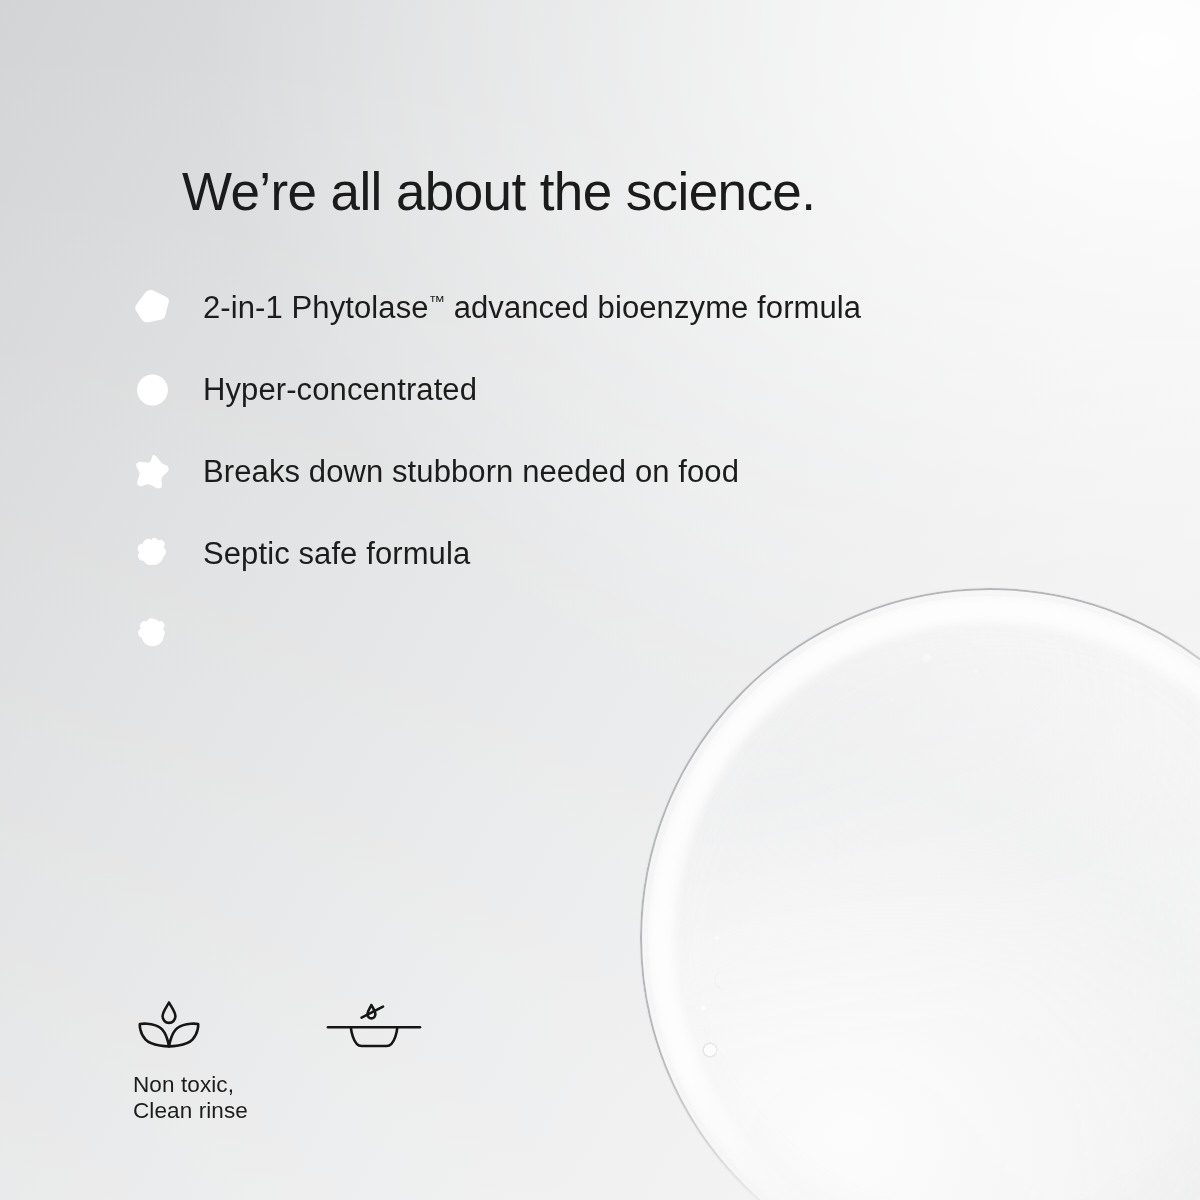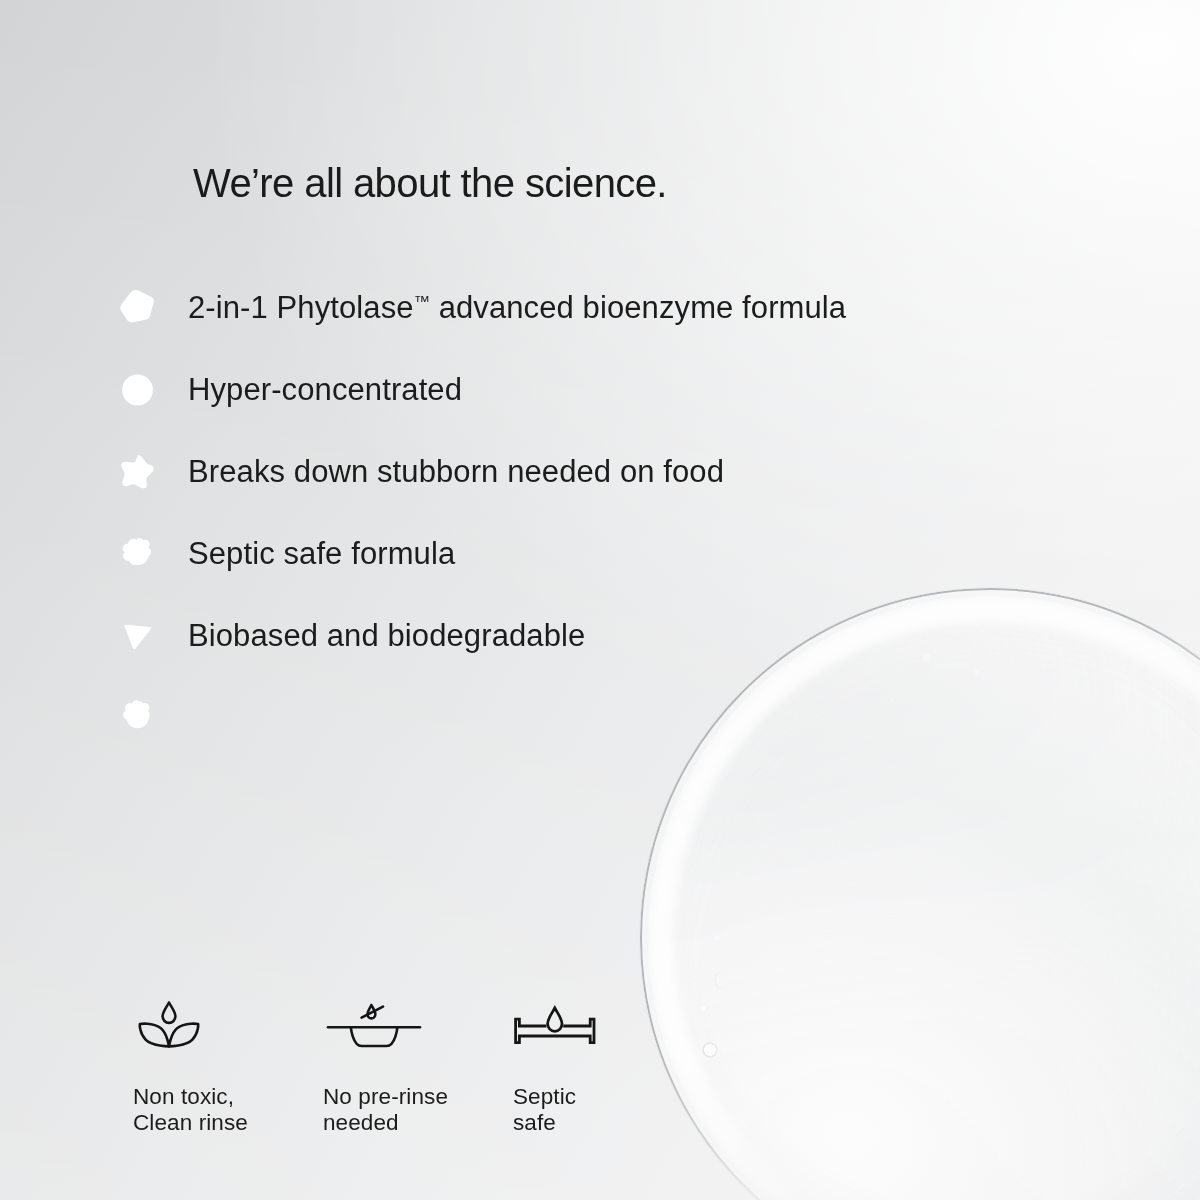--- a/index.html
+++ b/index.html
@@ -154,35 +154,35 @@
       linear-gradient(72deg, rgba(215,216,219,0.55) 0 14px, rgba(0,0,0,0) 14px 52px),
       linear-gradient(64deg, rgba(222,223,226,0.45) 0 10px, rgba(0,0,0,0) 10px 64px);
     filter: blur(4px);
     border-radius: 50% 40% 45% 55%;
     opacity: 0.85;
   }
 
   
   .headline {
     position: absolute;
-    left: 193px;
+    left: 182px;
     top: 119px;
     width: 900px;
-    font-size: 40px;
+    font-size: 53px;
     line-height: 74px;
     letter-spacing: -0.6px;
     color: #1b1b1b;
     font-weight: 400;
     white-space: nowrap;
   }
 
   
   .feature-list {
     position: absolute;
-    left: 118px;
+    left: 133px;
     top: 277px;
     width: 940px;
   }
   .feature-row {
     display: flex;
     align-items: center;
     height: 62px;
     margin-bottom: 20px;
   }
   .bullet {
@@ -217,21 +217,21 @@
   .badge {
     width: 190px;
   }
   .badge-icon {
     height: 64px;
     display: flex;
     align-items: flex-end;
   }
   .badge-icon svg { display: block; }
   .badge-label {
-    margin-top: 28px;
+    margin-top: 16px;
     font-size: 22.5px;
     line-height: 26px;
     color: #1c1c1c;
     letter-spacing: 0.1px;
     white-space: pre-line;
   }
 </style>
 </head>
 <body>
 
@@ -284,28 +284,20 @@
     <li class="feature-row">
       <span class="bullet">
         <svg viewBox="0 0 40 40" width="40" height="40" aria-hidden="true">
           <path d="M19.6 4.0 q4.0 -0.9 5.6 2.4 q3.6 -1.6 5.7 1.4 q2.1 3.0 -0.6 5.6 q3.2 1.7 2.6 5.3 q-0.6 3.6 -4.3 4.0 q1.2 3.7 -1.8 5.8 q-3.0 2.1 -5.7 -0.5 q-1.9 3.3 -5.5 2.8 q-3.6 -0.5 -4.2 -4.2 q-3.8 0.9 -5.7 -2.3 q-1.9 -3.2 0.9 -5.7 q-2.9 -2.4 -1.6 -5.8 q1.3 -3.4 5.0 -3.0 q0.5 -3.9 4.0 -4.8 q2.6 -0.7 4.6 1.0 Z" fill="#ffffff"></path>
           <circle cx="19.5" cy="19.5" r="11.5" fill="#ffffff"></circle>
         </svg>
       </span>
       <span class="feature-text"><span>Septic safe formula</span></span>
     </li>
 
-    <li class="feature-row">
-      <span class="bullet">
-        <svg viewBox="0 0 40 40" width="40" height="40" aria-hidden="true">
-          <path d="M6.6 10.8 Q5.9 8.6 8.3 8.8 L31.4 11.0 Q34.1 11.3 32.6 13.6 L17.7 32.3 Q16.0 34.4 14.7 31.8 Z" fill="#ffffff"></path>
-        </svg>
-      </span>
-      <span class="feature-text"><span>Biobased and biodegradable</span></span>
-    </li>
 
     <li class="feature-row">
       <span class="bullet">
         <svg viewBox="0 0 40 40" width="40" height="40" aria-hidden="true">
           <path d="M19.8 3.6 q3.7 -1.2 5.7 1.8 q3.5 -1.3 5.3 1.9 q1.8 3.2 -1.0 5.4 q2.8 2.3 1.7 5.7 q-1.1 3.4 -4.8 3.4 q0.6 3.7 -2.6 5.4 q-3.2 1.7 -5.5 -1.3 q-2.6 2.8 -5.9 1.3 q-3.3 -1.5 -2.9 -5.2 q-3.7 -0.4 -4.5 -4.0 q-0.8 -3.6 2.4 -5.3 q-1.9 -3.2 0.5 -5.9 q2.4 -2.7 5.6 -1.1 q1.4 -3.5 5.0 -3.4 q1.6 0.0 2.8 0.9 Z" fill="#ffffff"></path>
           <circle cx="19.6" cy="19.0" r="11.2" fill="#ffffff"></circle>
         </svg>
       </span>
     </li>
 
@@ -331,32 +323,18 @@
       <div class="badge-icon">
         <svg viewBox="0 0 102 62" width="102" height="62" aria-hidden="true">
           <g fill="none" stroke="#151515" stroke-width="2.6" stroke-linecap="round" stroke-linejoin="round">
             <path d="M48.4 11.0 C46.6 14.6 44.5 17.2 44.5 20.0 C44.5 22.5 46.2 24.4 48.4 24.4 C50.6 24.4 52.4 22.5 52.4 20.0 C52.4 17.2 50.2 14.6 48.4 11.0 Z"></path>
             <line x1="38.6" y1="23.6" x2="60.0" y2="12.6"></line>
             <line x1="5.0" y1="33.2" x2="97.0" y2="33.2"></line>
             <path d="M27.8 33.2 C27.8 33.2 29.6 52.0 38.6 52.0 L63.6 52.0 C72.6 52.0 74.4 33.2 74.4 33.2"></path>
           </g>
         </svg>
       </div>
-      <div class="badge-label">No pre-rinse
-needed</div>
     </div>
 
-    <div class="badge">
-      <div class="badge-icon">
-        <svg viewBox="0 0 84 62" width="84" height="62" aria-hidden="true">
-          <g fill="none" stroke="#151515" stroke-width="2.8" stroke-linecap="square" stroke-linejoin="miter">
-            <path d="M41.8 14.0 C38.4 20.3 34.6 24.9 34.6 29.8 C34.6 34.0 37.8 37.3 41.8 37.3 C45.8 37.3 49.0 34.0 49.0 29.8 C49.0 24.9 45.2 20.3 41.8 14.0 Z"></path>
-            <path d="M32.0 32.0 L6.4 32.0 L6.4 25.2 L2.6 25.2 L2.6 48.6 L6.4 48.6 L6.4 42.0 L77.2 42.0 L77.2 48.6 L81.0 48.6 L81.0 25.2 L77.2 25.2 L77.2 32.0 L51.6 32.0"></path>
-          </g>
-        </svg>
-      </div>
-      <div class="badge-label">Septic
-safe</div>
-    </div>
 
   </div>
 
 </div>
 
 </body></html>

